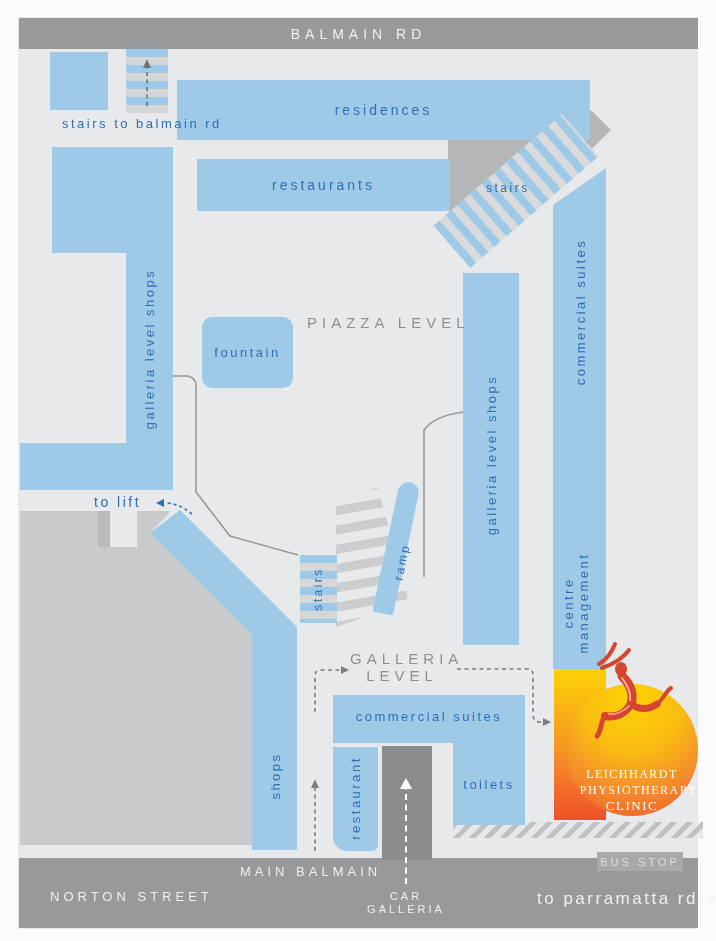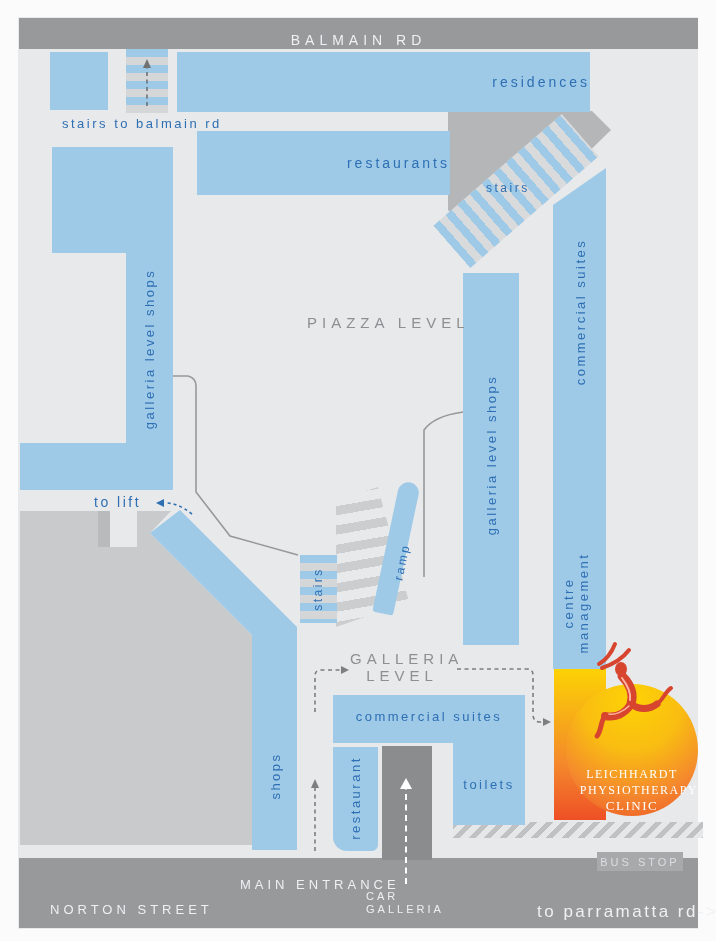--- a/index.html
+++ b/index.html
@@ -5,25 +5,25 @@
   html,body{margin:0;padding:0;background:#fafafa;}
   #stage{position:relative;width:716px;height:941px;background:#fbfbfc;overflow:hidden;
          font-family:"Liberation Sans",sans-serif;}
   .abs{position:absolute;}
   #panel{left:18px;top:17px;width:680px;height:912px;background:#e8e9eb;}
   
   .road{background:#98999b;}
   #balmain-road{left:19px;top:18px;width:679px;height:31px;display:flex;align-items:center;justify-content:center;}
   #norton-road{left:19px;top:858px;width:679px;height:70px;}
   #car-road{left:382px;top:746px;width:50px;height:114px;background:#8b8c8e;}
-  .road-label{color:#eef0f2;font-size:14px;letter-spacing:5px;white-space:nowrap;margin-top:13px;}
+  .road-label{color:#eef0f2;font-size:14px;letter-spacing:5px;white-space:nowrap;}
   
   .blk{background:#9ecae8;}
   .blk-label{color:#2e6fb3;font-size:13px;letter-spacing:2.5px;white-space:nowrap;}
-  .flexc{display:flex;align-items:center;justify-content:flex-end;}
+  .flexc{display:flex;align-items:center;justify-content:center;margin-top:28px;}
   .vlabel{color:#2e6fb3;font-size:13px;letter-spacing:2.5px;white-space:nowrap;
           display:flex;align-items:center;justify-content:center;transform:rotate(-90deg);}
   .gray-label{color:#8d8f91;font-size:15px;letter-spacing:5px;white-space:nowrap;text-align:center;}
   
   .stair-v{background:#d4d6d8;}
   .stripes-h{background-image:repeating-linear-gradient(180deg,#9ecae8 0 8px,rgba(0,0,0,0) 8px 16px);}
   #balmain-stairs{left:126px;top:49px;width:42px;height:64px;}
   #galleria-stairs{left:300px;top:555px;width:37px;height:68px;}
   #diag-stairs{left:431px;top:163px;width:170px;height:56px;background:#d9dadc;
     background-image:repeating-linear-gradient(90deg,#9ecae8 0 8px,rgba(0,0,0,0) 8px 16px);
@@ -67,27 +67,30 @@
     <polygon points="20,511 98,511 98,547 137,547 137,511 171,511 150,533 252,635 252,845 20,845" fill="#c9cacc"></polygon>
     <rect x="98" y="511" width="12" height="36" fill="#b9babc"></rect>
     <polygon points="180,510 150,533 252,635 252,850 297,850 297,627" fill="#9ecae8"></polygon>
     <polygon points="553,205 606,168 606,669 553,669" fill="#9ecae8"></polygon>
   </svg>
 
   <div class="abs blk z3 flexc" style="left:177px;top:52px;width:413px;height:60px">
     <span class="blk-label" style="font-size:14px;letter-spacing:3px">residences</span>
   </div>
   <div class="abs blk z3" style="left:50px;top:52px;width:58px;height:58px"></div>
-  <div class="abs blk z3 flexc" style="left:197px;top:131px;width:253px;height:64px">
+  <div class="abs blk z3 flexc" style="left:197px;top:131px;width:253px;height:52px">
     <span class="blk-label" style="font-size:14px;letter-spacing:3px">restaurants</span>
   </div>
   <div class="abs blk z3" style="left:52px;top:147px;width:121px;height:106px"></div>
   <div class="abs blk z3" style="left:126px;top:253px;width:47px;height:190px"></div>
   <div class="abs blk z3" style="left:20px;top:443px;width:153px;height:47px"></div>
   <div class="abs blk z3" style="left:463px;top:273px;width:56px;height:372px"></div>
+  <div class="abs blk z3 flexc" style="left:202px;top:289px;width:91px;height:71px;border-radius:10px">
+    <span class="blk-label">fountain</span>
+  </div>
 
   <svg class="abs z3" style="left:0;top:0" width="716" height="941">
     <polygon points="333,695 525,695 525,825 453,825 453,743 333,743" fill="#9ecae8"></polygon>
   </svg>
   <div class="abs blk z3" style="left:333px;top:747px;width:45px;height:104px;border-radius:0 0 6px 14px"></div>
 
   <div id="balmain-stairs" class="abs stair-v stripes-h z4"></div>
   <div id="diag-stairs" class="abs z4"></div>
   <div id="gray-fan" class="abs z3"></div>
   <div id="galleria-stairs" class="abs stair-v stripes-h z4"></div>
@@ -150,21 +153,21 @@
     <div>GALLERIA</div>
     <div>LEVEL</div>
   </div>
   <div class="abs gray-label z7" style="left:307px;top:314px">PIAZZA LEVEL</div>
   <div class="abs z7" style="left:333px;top:707px;width:192px;text-align:center">
     <span class="blk-label">commercial suites</span>
   </div>
   <div class="abs z7" style="left:453px;top:775px;width:72px;text-align:center">
     <span class="blk-label">toilets</span>
   </div>
-  <div class="abs road-label z7" style="left:240px;top:864px;font-size:13px;letter-spacing:4px">MAIN ENTRANCE</div>
+  <div class="abs road-label z7" style="left:240px;top:864px;font-size:13px;letter-spacing:4px">MAIN BALMAIN</div>
   <div class="abs road-label z7" style="left:50px;top:889px;font-size:13px;letter-spacing:4px">NORTON STREET</div>
-  <div class="abs z7" style="left:366px;top:890px;width:80px;color:#eef0f2;font-size:11px;letter-spacing:3px;line-height:13px">
+  <div class="abs z7" style="left:366px;top:890px;width:80px;text-align:center;color:#eef0f2;font-size:11px;letter-spacing:3px;line-height:13px">
     <div>CAR</div>
     <div>GALLERIA</div>
   </div>
   <div class="abs road-label z7" style="left:537px;top:889px;font-size:17px;letter-spacing:2.5px">to parramatta rd-&gt;</div>
   <div id="bus-stop" class="abs z7">BUS STOP</div>
 </div>
 
 </body></html>

